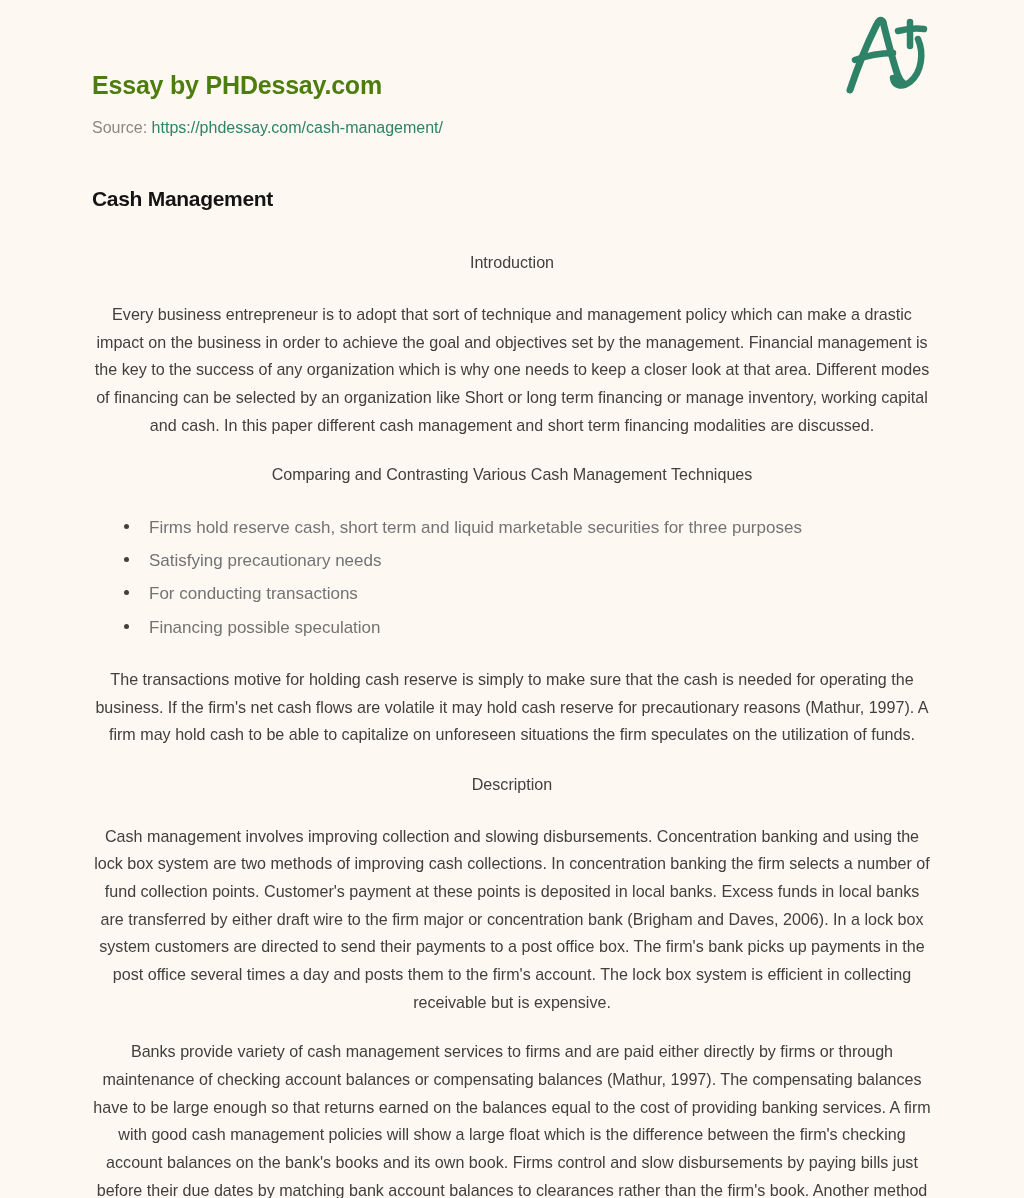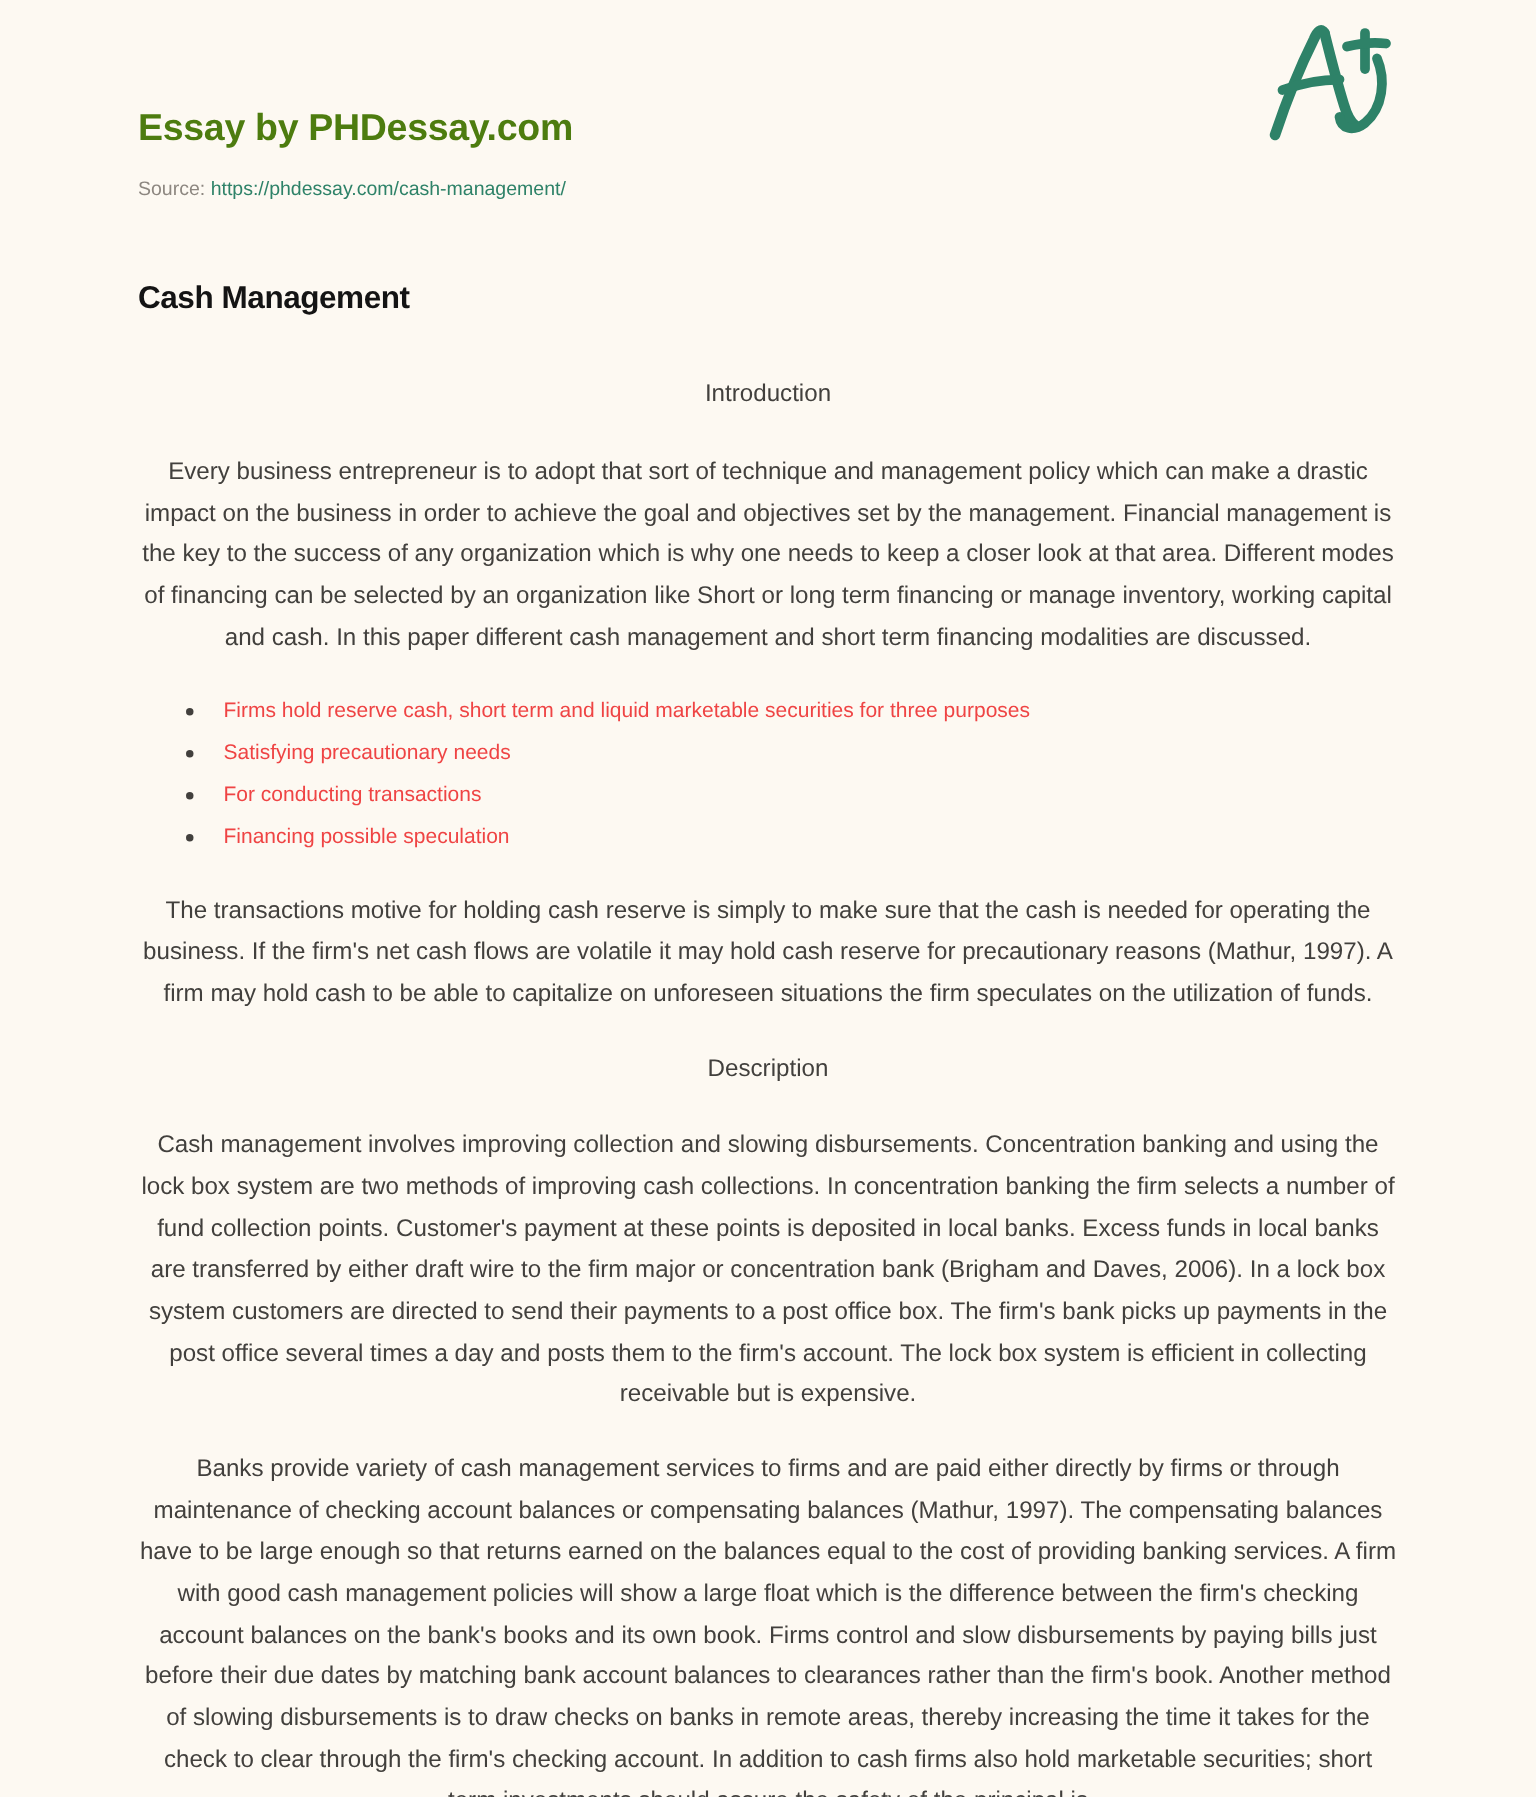--- a/index.html
+++ b/index.html
@@ -32,21 +32,21 @@
   }
   .brand-line {
     font-size: 25px;
     font-weight: bold;
     color: #4d7c0f;
     letter-spacing: -0.2px;
     line-height: 1.1;
   }
   .source-line {
     margin-top: 18px;
-    font-size: 13px;
+    font-size: 16px;
     color: #8d8780;
     line-height: 1.2;
     white-space: nowrap;
   }
   .source-link {
     color: #2e8268;
     text-decoration: none;
   }
 
   
@@ -81,22 +81,22 @@
   }
   .section-label { margin-bottom: 24px; }
 
   ul.bullets {
     list-style: none;
     margin: 0 0 24px 0;
     padding: 0 0 0 30px;
   }
   ul.bullets li {
     position: relative;
-    font-size: 14px;
-    color: #ef4444;
+    font-size: 17px;
+    color: #737373;
     line-height: 1.72;
     padding-left: 27px;
     margin: 0 0 4px 0;
   }
   ul.bullets li::before {
     content: "";
     position: absolute;
     left: 2px;
     top: 11px;
     width: 5px;
@@ -141,20 +141,21 @@
   </div>
 
   <div class="article">
 
     <h1 class="doc-title">Cash Management</h1>
 
     <p class="section-label">Introduction</p>
 
     <p class="para">Every business entrepreneur is to adopt that sort of technique and management policy which can make a drastic impact on the business in order to achieve the goal and objectives set by the management. Financial management is the key to the success of any organization which is why one needs to keep a closer look at that area. Different modes of financing can be selected by an organization like Short or long term financing or manage inventory, working capital and cash. In this paper different cash management and short term financing modalities are discussed.</p>
 
+    <p class="section-label">Comparing and Contrasting Various Cash Management Techniques</p>
 
     <ul class="bullets">
       <li>Firms hold reserve cash, short term and liquid marketable securities for three purposes</li>
       <li>Satisfying precautionary needs</li>
       <li>For conducting transactions</li>
       <li>Financing possible speculation</li>
     </ul>
 
     <p class="para">The transactions motive for holding cash reserve is simply to make sure that the cash is needed for operating the business. If the firm's net cash flows are volatile it may hold cash reserve for precautionary reasons (Mathur, 1997). A firm may hold cash to be able to capitalize on unforeseen situations the firm speculates on the utilization of funds.</p>
 

